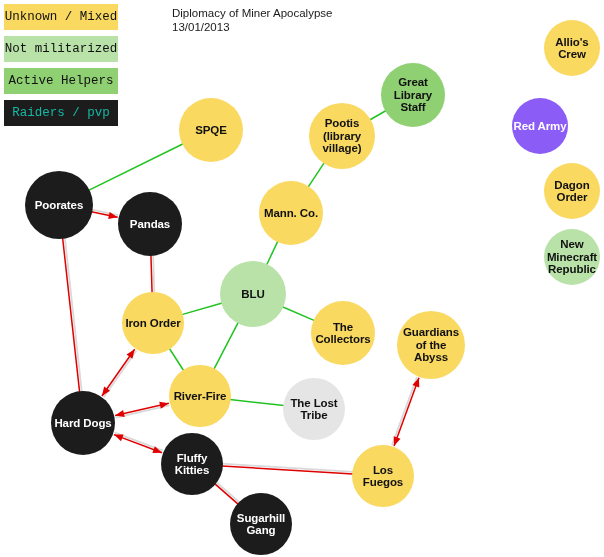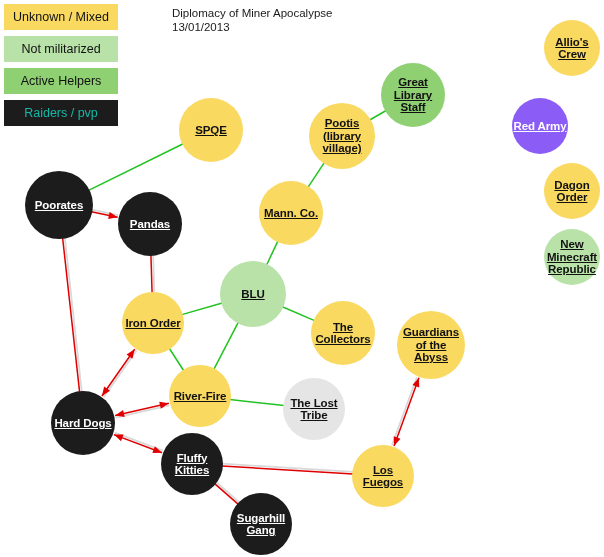--- a/index.html
+++ b/index.html
@@ -2,35 +2,35 @@
 <html><head>
 <meta charset="utf-8">
 <style>
   html,body{margin:0;padding:0;background:#ffffff;}
   body{
     width:604px;height:557px;position:relative;overflow:hidden;
     font-family:"Liberation Sans", sans-serif;
     -webkit-font-smoothing:antialiased;
   }
   #graph-canvas{position:absolute;left:0;top:0;width:604px;height:557px;}
-  .legend{position:absolute;left:4px;top:4px;width:114px;}
+  .legend{position:absolute;left:4px;top:4px;width:114px;font-family:Liberation Mono, monospace;}
   .legend-item{
     height:26px;margin-bottom:6px;display:flex;align-items:center;
     justify-content:center;font-size:12.5px;color:#111;
   }
   .legend-item.dark{color:#14b8a6;}
   .title-block{
     position:absolute;left:172px;top:6px;font-size:11.5px;line-height:14px;
     color:#1a1a1a;white-space:pre-line;
   }
   .node{
     position:absolute;border-radius:50%;
     display:flex;align-items:center;justify-content:center;text-align:center;
     font-size:11.5px;font-weight:bold;line-height:12.5px;color:#111;
-    box-sizing:border-box;letter-spacing:-0.1px;text-decoration:underline;
+    box-sizing:border-box;letter-spacing:-0.1px;
   }
   .node.dark{color:#ffffff;}
   .node span{display:block;padding:0 1px;}
 </style>
 </head>
 <body>
 
 <svg id="graph-canvas" viewBox="0 0 604 557" xmlns="http://www.w3.org/2000/svg">
   <g id="edge-layer">
       <g>

